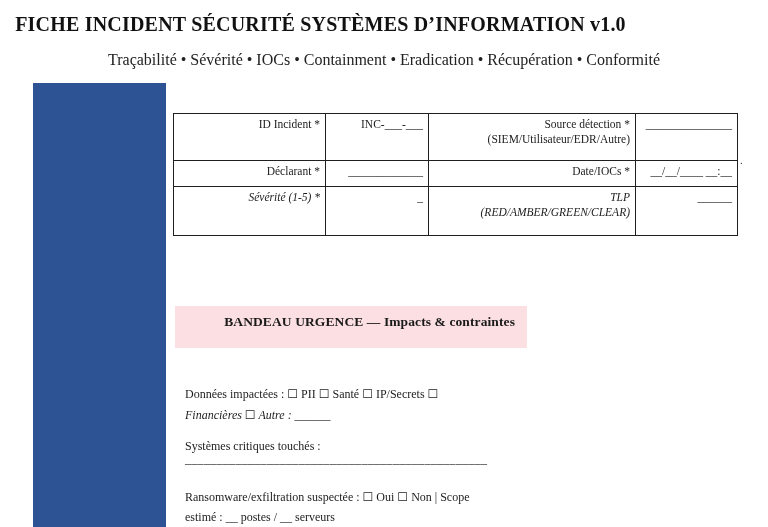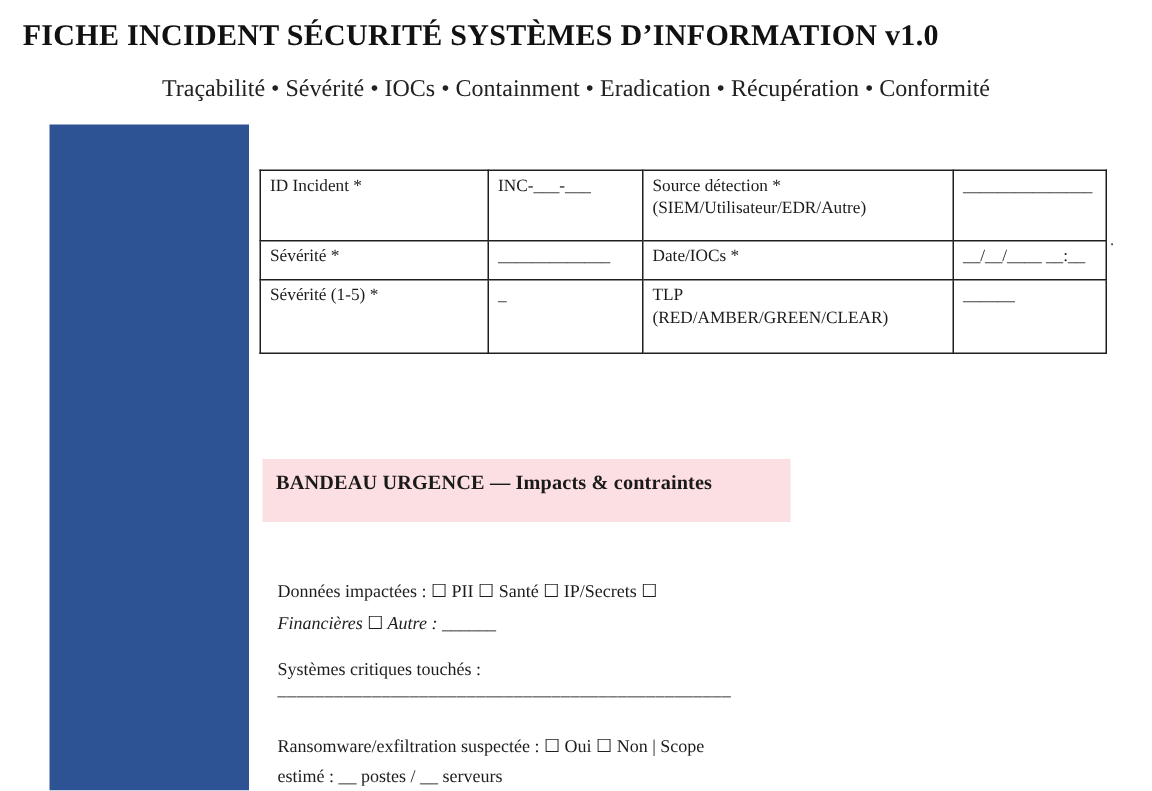--- a/index.html
+++ b/index.html
@@ -1,15 +1,15 @@
 <!DOCTYPE html>
 <html><head>
 <meta charset="utf-8">
 <style>
-  * { margin: 0; padding: 0; box-sizing: border-box; }
+  * { margin: 0; padding: 0; box-sizing: border-box; text-align: right; }
   html, body { width: 768px; height: 527px; background: #ffffff; overflow: hidden; }
   body {
     position: relative;
     font-family: "Liberation Serif", "DejaVu Serif", "DejaVu Sans", serif;
     color: #1c1c1c;
   }
   .doc-title {
     position: absolute; top: 13px; left: 0; width: 641px;
     text-align: center; font-size: 20px; font-weight: bold;
     letter-spacing: 0.2px; color: #111;
@@ -29,32 +29,32 @@
   }
   table.incident td {
     border: 1.5px solid #1f1f1f;
     vertical-align: top;
     padding: 3px 5px 2px 6px;
     white-space: pre-line;
     overflow: hidden;
   }
   tr.r1 { height: 47px; }
   tr.r2 { height: 26px; }
-  tr.r3 { height: 49px; }
+  tr.r3 { height: 49px; font-style: italic; }
   tr.r4 { height: 47px; }
   .stray-dot {
     position: absolute; left: 740px; top: 154px;
     font-size: 11px; color: #333;
   }
   .urgence-banner {
     position: absolute; left: 175px; top: 306px; width: 352px; height: 42px;
     background: #FCDFE2;
   }
   .urgence-banner .banner-text {
-    padding: 8px 0 0 9px;
+    padding: 8px 12px 0 9px;
     font-size: 13.5px; font-weight: bold; color: #1a1a1a;
     letter-spacing: 0.1px;
   }
   .body-line {
     position: absolute; left: 185px;
     font-size: 12px; color: #1c1c1c; white-space: nowrap;
   }
   .l-donnees1  { top: 387px; }
   .l-donnees2  { top: 408px; font-style: italic; }
   .l-systemes  { top: 439px; }
@@ -79,21 +79,21 @@
   </colgroup>
   <tbody>
       <tr class="r1">
     <td>ID Incident *</td>
     <td>INC-___-___</td>
     <td>Source détection *
 (SIEM/Utilisateur/EDR/Autre)</td>
     <td>_______________</td>
   </tr>
   <tr class="r2">
-    <td>Sévérité *</td>
+    <td>Déclarant *</td>
     <td>_____________</td>
     <td>Date/IOCs *</td>
     <td>__/__/____ __:__</td>
   </tr>
   <tr class="r3">
     <td>Sévérité (1-5) *</td>
     <td>_</td>
     <td>TLP
 (RED/AMBER/GREEN/CLEAR)</td>
     <td>______</td>

